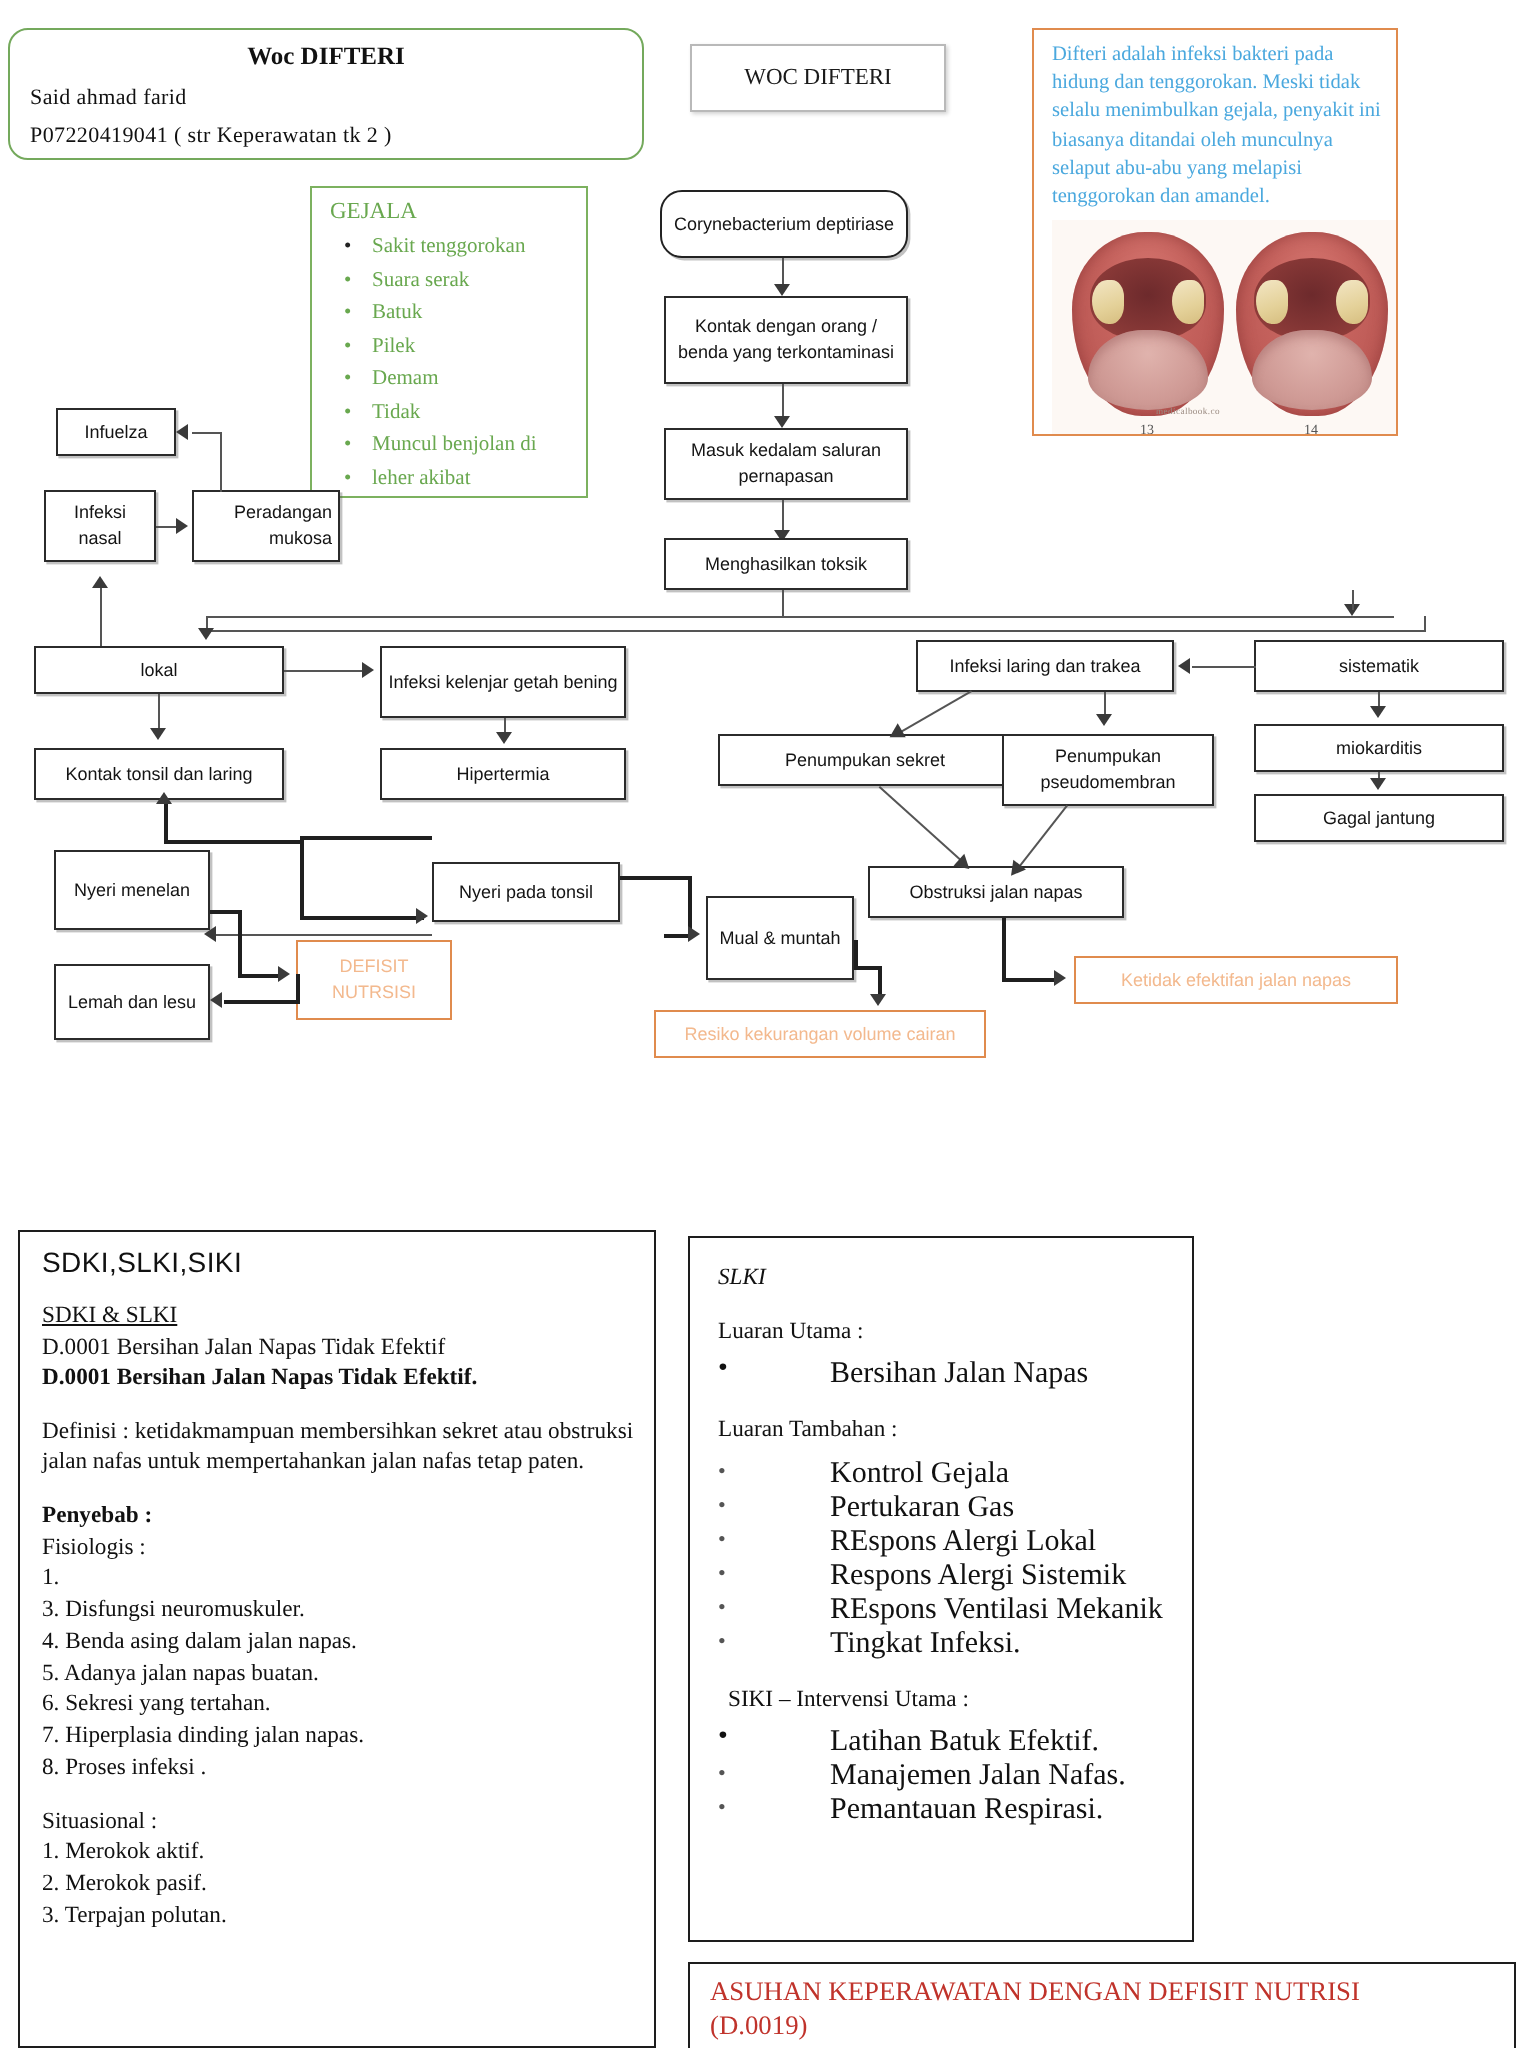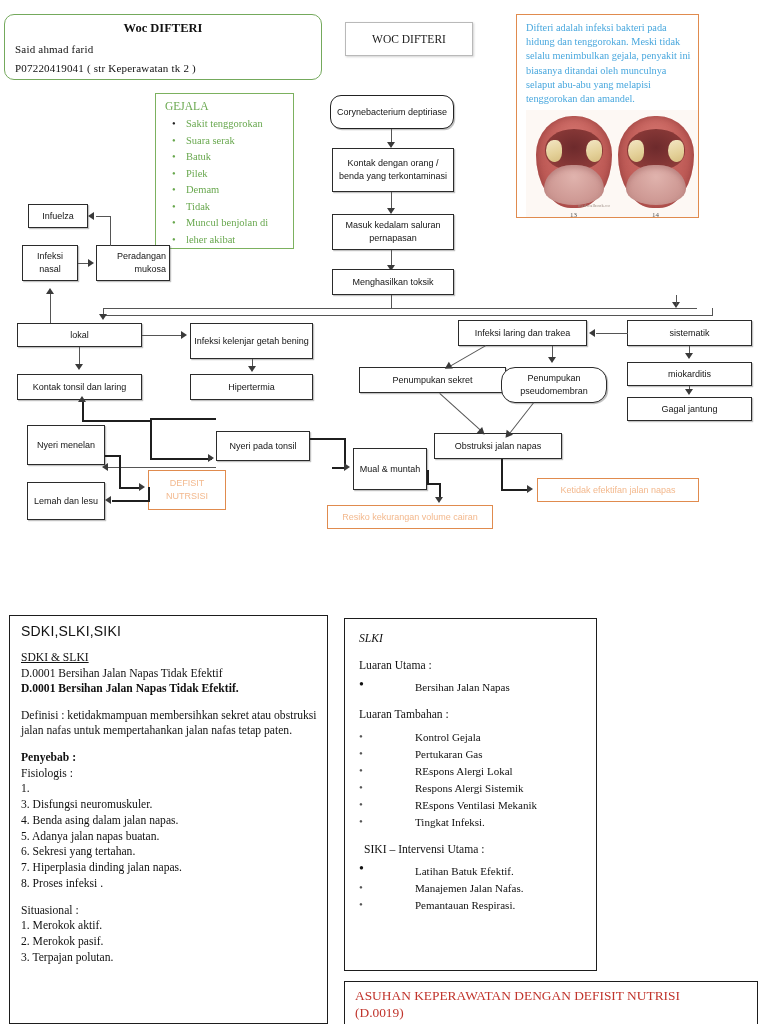--- a/index.html
+++ b/index.html
@@ -197,21 +197,21 @@
     line-height: 15.6px;
   }
   .t-serif.b { font-weight: bold; }
   .t-serif.u { text-decoration: underline; }
   .t-serif.i { font-style: italic; }
   .spacer-sm { height: 11px; }
   .spacer-xs { height: 6px; }
   .bullets { margin: 0; padding: 0; list-style: none; }
   .bullets li {
     font-family: "Liberation Serif", serif;
-    font-size: 11px;
+    font-size: 15px;
     line-height: 17px;
     color: #111;
     position: relative;
     padding-left: 56px;
   }
   .bullets li::before {
     content: "\2022";
     position: absolute; left: 0; top: -1px;
     font-size: 11px; color: #555;
   }
@@ -344,21 +344,21 @@
   <div class="ln h" style="left:596px; top:333px; width:32px;"></div>
   <div class="arrow left" style="left:589px; top:329px;"></div>
 
   <div class="ln v" style="left:689px; top:346px; height:9px;"></div>
   <div class="arrow down" style="left:685px; top:353px;"></div>
 
   <div class="ln v" style="left:689px; top:386px; height:4px;"></div>
   <div class="arrow down" style="left:685px; top:389px;"></div>
 
   <div class="abs node" style="left:359px; top:367px; width:147px; height:26px;">Penumpukan sekret</div>
-  <div class="abs node" style="left:501px; top:367px; width:106px; height:36px;border-radius:14px;">Penumpukan pseudomembran</div>
+  <div class="abs node" style="left:501px; top:367px; width:106px; height:36px;">Penumpukan pseudomembran</div>
 
   <div class="diag" style="left:486px; top:346px; width:42px; transform: rotate(150deg);">
       <span class="tip"></span>
     </div>
 
   <div class="ln v" style="left:552px; top:346px; height:12px;"></div>
   <div class="arrow down" style="left:548px; top:357px;"></div>
 
   <div class="abs node" style="left:434px; top:433px; width:128px; height:26px;">Obstruksi jalan napas</div>
 

